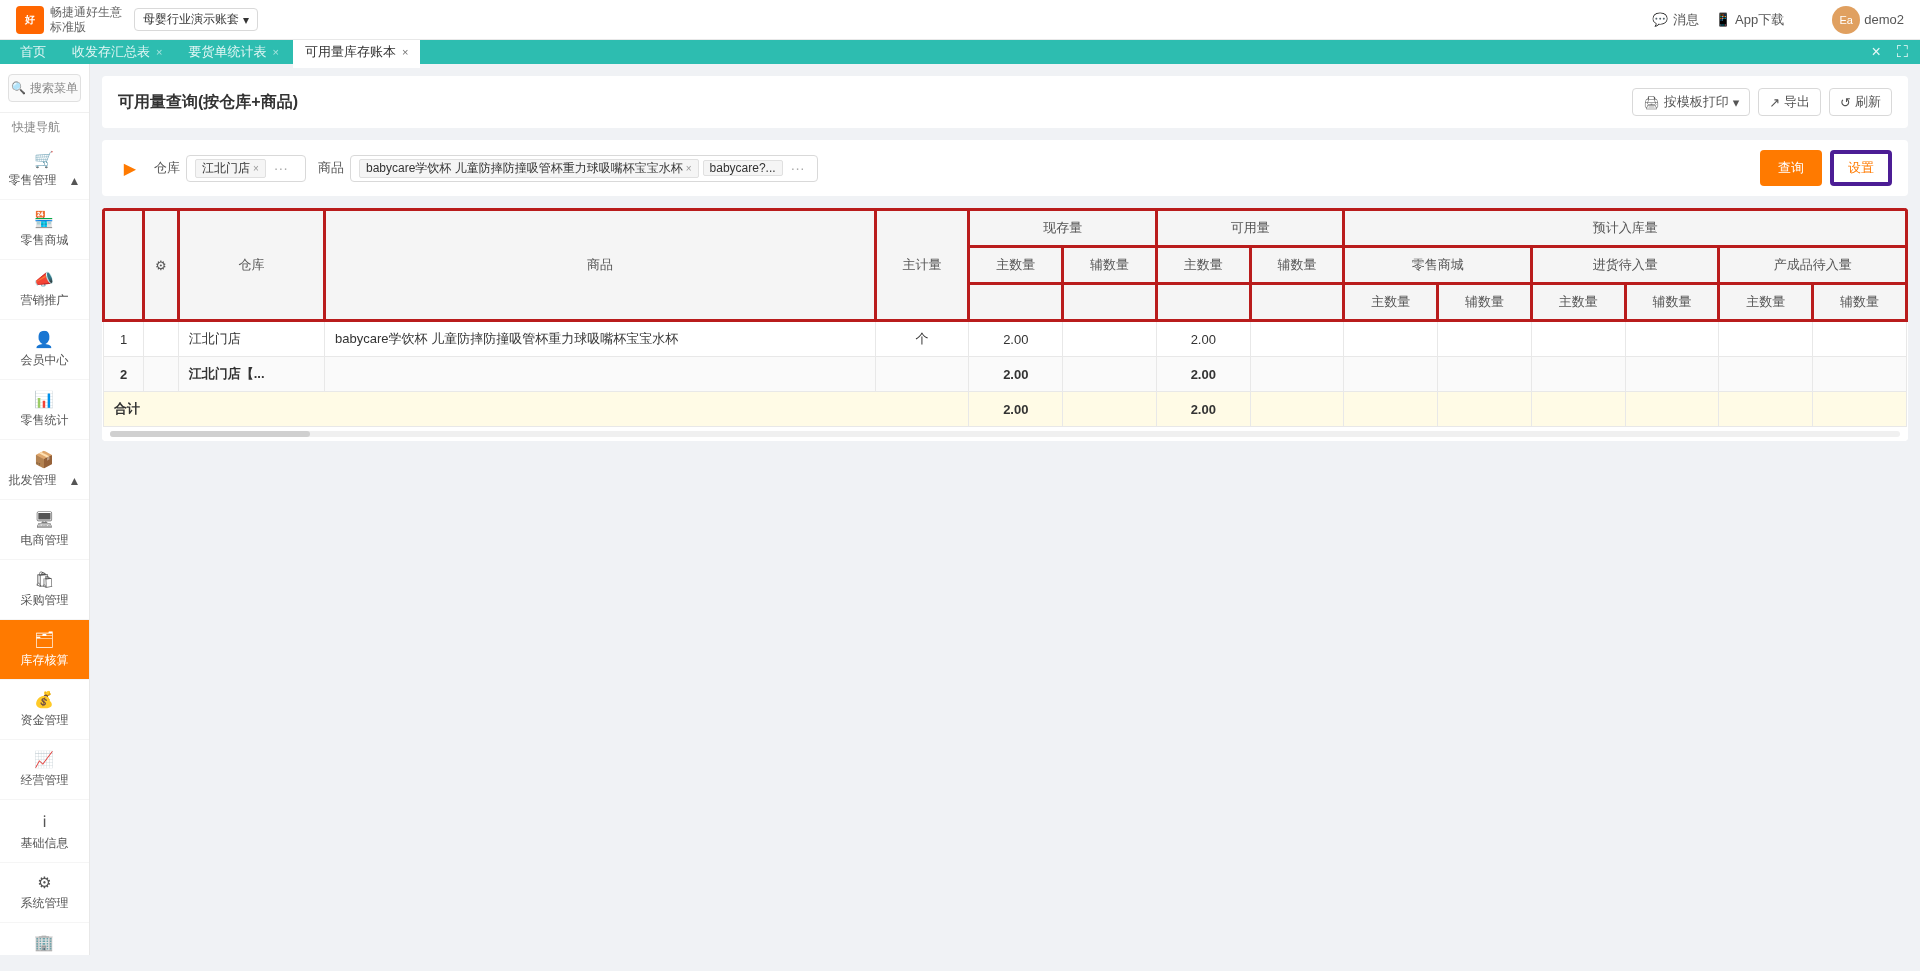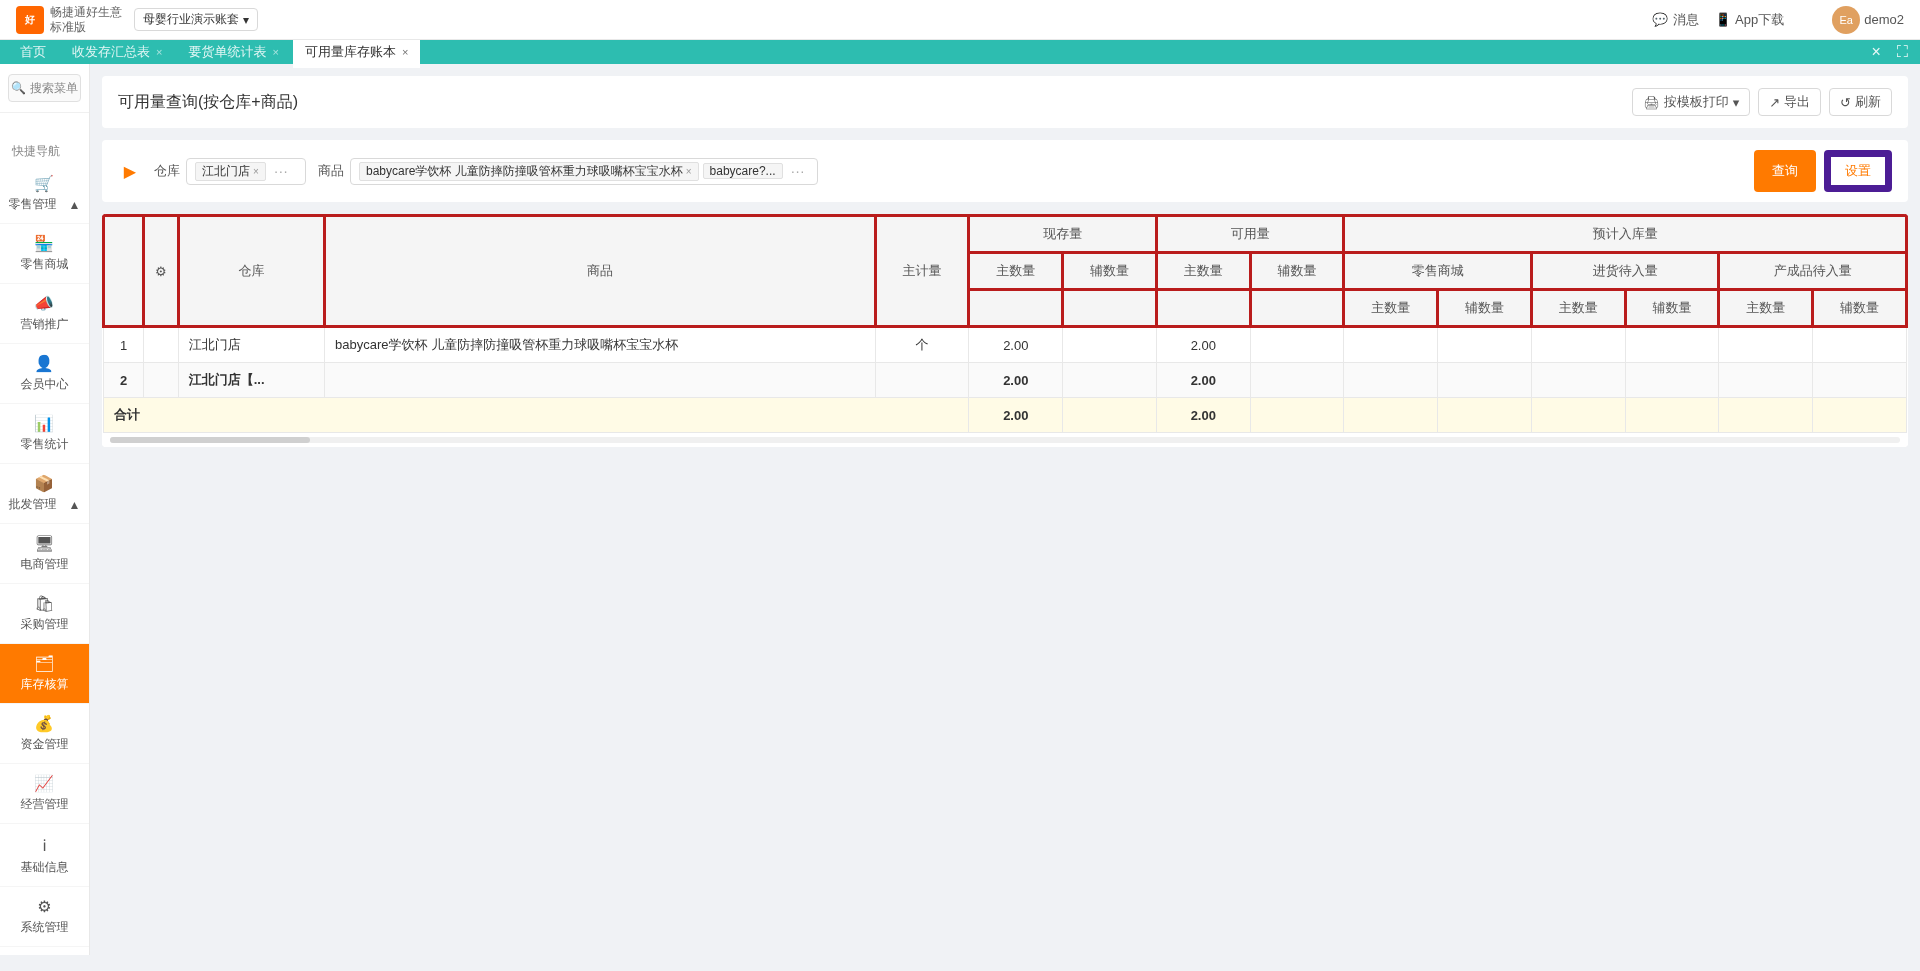--- a/index.html
+++ b/index.html
@@ -64,21 +64,21 @@
     .sidebar {
       width: 90px;
       background: #fff;
       border-right: 1px solid #e8e8e8;
       display: flex;
       flex-direction: column;
       overflow-y: auto;
     }
     .sidebar-search { padding: 10px 8px; border-bottom: 1px solid #f0f0f0; }
     .sidebar-search-btn { width: 100%; height: 28px; border: 1px solid #e0e0e0; border-radius: 4px; background: #fafafa; font-size: 12px; color: #888; cursor: pointer; display: flex; align-items: center; justify-content: center; gap: 4px; }
-    .sidebar-nav-label { font-size: 12px; color: #888; padding: 6px 12px 4px; margin-top: 24px; }
+    .sidebar-nav-label { font-size: 12px; color: #888; padding: 6px 12px 4px; }
     .sidebar-item {
       padding: 10px 8px;
       text-align: center;
       cursor: pointer;
       font-size: 12px;
       color: #555;
       border-bottom: 1px solid #f5f5f5;
       display: flex;
       flex-direction: column;
       align-items: center;
@@ -99,21 +99,21 @@
     
     .page-header {
       background: #fff;
       padding: 12px 16px;
       margin-bottom: 12px;
       border-radius: 4px;
       display: flex;
       align-items: center;
       justify-content: space-between;
     }
-    .page-title { font-size: 16px; font-weight: 400; color: #333; }
+    .page-title { font-size: 16px; font-weight: 700; color: #333; }
     .page-actions { display: flex; align-items: center; gap: 8px; }
     .btn-print { display: flex; align-items: center; gap: 4px; color: #555; font-size: 13px; cursor: pointer; border: 1px solid #d9d9d9; padding: 4px 10px; border-radius: 4px; background: #fff; }
     .btn-export { display: flex; align-items: center; gap: 4px; color: #555; font-size: 13px; cursor: pointer; border: 1px solid #d9d9d9; padding: 4px 10px; border-radius: 4px; background: #fff; }
     .btn-refresh { display: flex; align-items: center; gap: 4px; color: #555; font-size: 13px; cursor: pointer; border: 1px solid #d9d9d9; padding: 4px 10px; border-radius: 4px; background: #fff; }
 
     
     .filter-area {
       background: #fff;
       padding: 10px 16px;
       margin-bottom: 12px;
@@ -124,21 +124,21 @@
     }
     .filter-expand-btn { color: #ff7a00; font-size: 16px; cursor: pointer; width: 24px; height: 24px; display: flex; align-items: center; justify-content: center; }
     .filter-group { display: flex; align-items: center; gap: 6px; }
     .filter-label { font-size: 13px; color: #555; white-space: nowrap; }
     .filter-tags { display: flex; align-items: center; gap: 4px; border: 1px solid #d9d9d9; border-radius: 4px; padding: 3px 8px; min-width: 120px; flex-wrap: wrap; }
     .filter-tag { background: #f5f5f5; border: 1px solid #e0e0e0; border-radius: 2px; padding: 0 6px; font-size: 12px; color: #333; display: flex; align-items: center; gap: 3px; }
     .filter-tag-close { cursor: pointer; color: #999; font-size: 10px; }
     .filter-more-btn { color: #aaa; font-size: 14px; cursor: pointer; padding: 0 4px; }
     .filter-actions { margin-left: auto; display: flex; gap: 8px; }
     .btn-query { background: #ff7a00; color: #fff; border: none; padding: 5px 18px; border-radius: 4px; cursor: pointer; font-size: 13px; }
-    .btn-settings { background: #fff; color: #ff7a00; border: 7px solid #4c1d95; padding: 5px 14px; border-radius: 4px; cursor: pointer; font-size: 13px; }
+    .btn-settings { background: #fff; color: #ff7a00; border: 4px solid #4c1d95; padding: 5px 14px; border-radius: 4px; cursor: pointer; font-size: 13px; }
 
     
     .table-container {
       background: #fff;
       border-radius: 4px;
       overflow: hidden;
     }
     .data-table {
       width: 100%;
       border-collapse: collapse;

